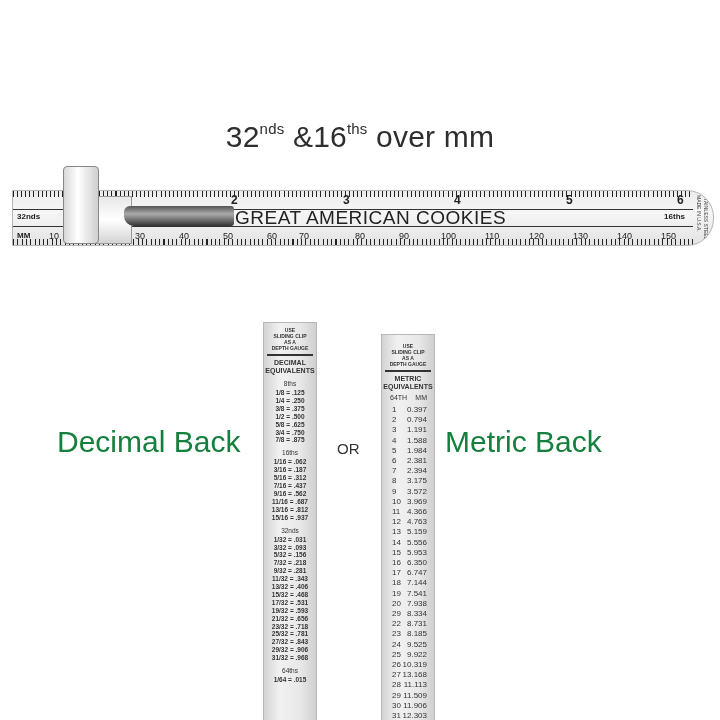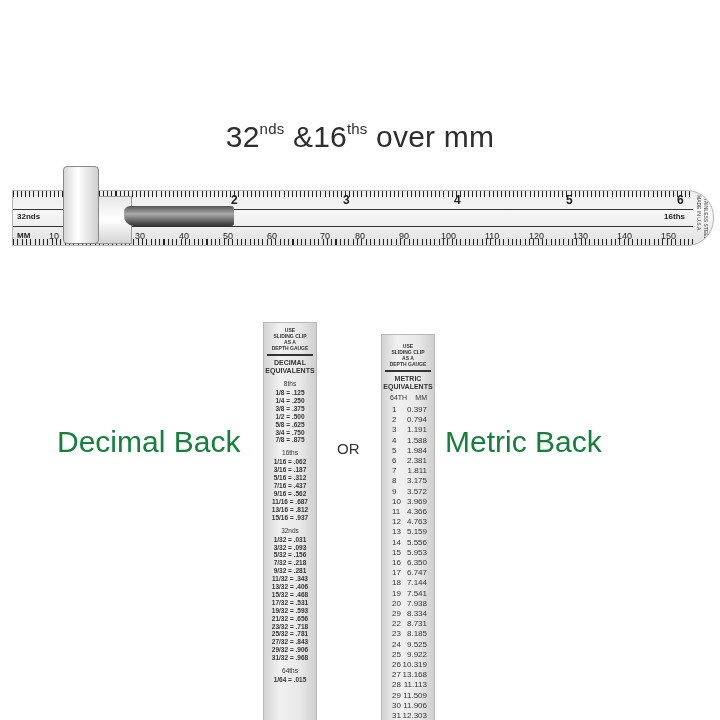--- a/index.html
+++ b/index.html
@@ -57,29 +57,30 @@
   <span class="inch-num" style="left:218px">2</span>
   <span class="inch-num" style="left:330px">3</span>
   <span class="inch-num" style="left:441px">4</span>
   <span class="inch-num" style="left:553px">5</span>
   <span class="inch-num" style="left:664px">6</span>
   <span class="mm-num" style="left:36px">10</span>
   <span class="mm-num" style="left:122px">30</span>
   <span class="mm-num" style="left:166px">40</span>
   <span class="mm-num" style="left:210px">50</span>
   <span class="mm-num" style="left:254px">60</span>
-  <span class="mm-num" style="left:307px">70</span>
+  <span class="mm-num" style="left:286px">70</span>
   <span class="mm-num" style="left:342px">80</span>
   <span class="mm-num" style="left:386px">90</span>
   <span class="mm-num" style="left:428px">100</span>
   <span class="mm-num" style="left:472px">110</span>
   <span class="mm-num" style="left:516px">120</span>
   <span class="mm-num" style="left:560px">130</span>
   <span class="mm-num" style="left:604px">140</span>
   <span class="mm-num" style="left:648px">150</span>
+  <span class="brand">GREAT AMERICAN COOKIES</span>
   <span class="stamp">STAINLESS STEEL MADE IN U.S.A.</span>
 </div>
 <div class="clip-body"></div>
 <div class="clip-head"></div>
 <div class="clip-arm"></div>
 
 <div class="side-label" style="left:57px">Decimal Back</div>
 <div class="or">OR</div>
 <div class="side-label" style="left:445px">Metric Back</div>
 
@@ -167,21 +168,21 @@
       <div class="mrow">
         <span>5</span>
         <span>1.984</span>
       </div>
       <div class="mrow">
         <span>6</span>
         <span>2.381</span>
       </div>
       <div class="mrow">
         <span>7</span>
-        <span>1.811</span>
+        <span>2.394</span>
       </div>
       <div class="mrow">
         <span>8</span>
         <span>3.175</span>
       </div>
       <div class="mrow">
         <span>9</span>
         <span>3.572</span>
       </div>
       <div class="mrow">

